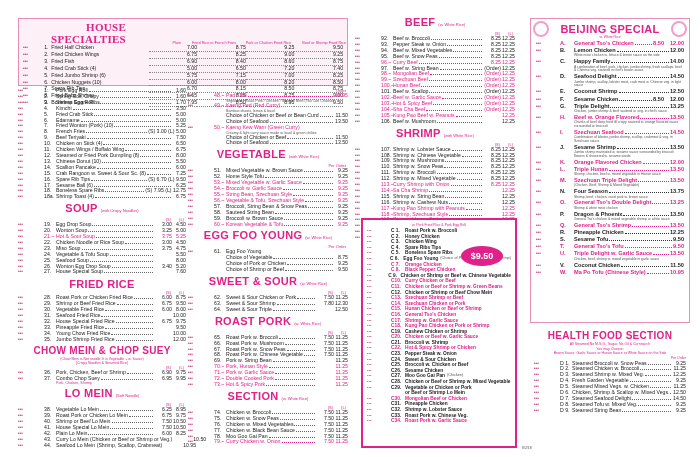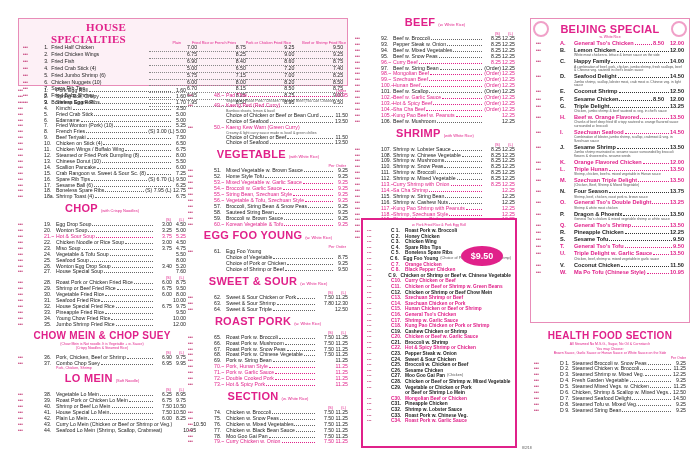--- a/index.html
+++ b/index.html
@@ -292,21 +292,21 @@
         <span class="p">(S) 7.95  (L) 12.75</span>
       </div>
       <div class="row">
         <span class="cn">•••</span>
         <span class="num">18a.</span>
         <span class="name">Shrimp Toast (4)</span>
         <span class="dots"></span>
         <span class="p">6.75</span>
       </div>
     </div>
-  <div class="title" style="margin-top:2px;"><span>CHOP</span><span class="sub">(with Crispy Noodles)</span></div>
+  <div class="title" style="margin-top:2px;"><span>SOUP</span><span class="sub">(with Crispy Noodles)</span></div>
   <div id="soup-list">
       <div class="hdr">
         <span>(S)</span>
         <span>(L)</span>
       </div>
       <div class="row">
         <span class="cn">•••</span>
         <span class="num">19.</span>
         <span class="name">Egg Drop Soup</span>
         <span class="dots"></span>
@@ -371,20 +371,21 @@
       </div>
       <div class="row">
         <span class="cn">•••</span>
         <span class="num">27.</span>
         <span class="name">House Special Soup</span>
         <span class="dots"></span>
         <span class="p" style="min-width: 18px;"></span>
         <span class="p">7.60</span>
       </div>
     </div>
+  <div class="title" style="margin-top:3px;">FRIED RICE</div>
   <div id="fr-list">
       <div class="hdr">
         <span>(S)</span>
         <span>(L)</span>
       </div>
       <div class="row">
         <span class="cn">•••</span>
         <span class="num">28.</span>
         <span class="name">Roast Pork or Chicken Fried Rice</span>
         <span class="dots"></span>

